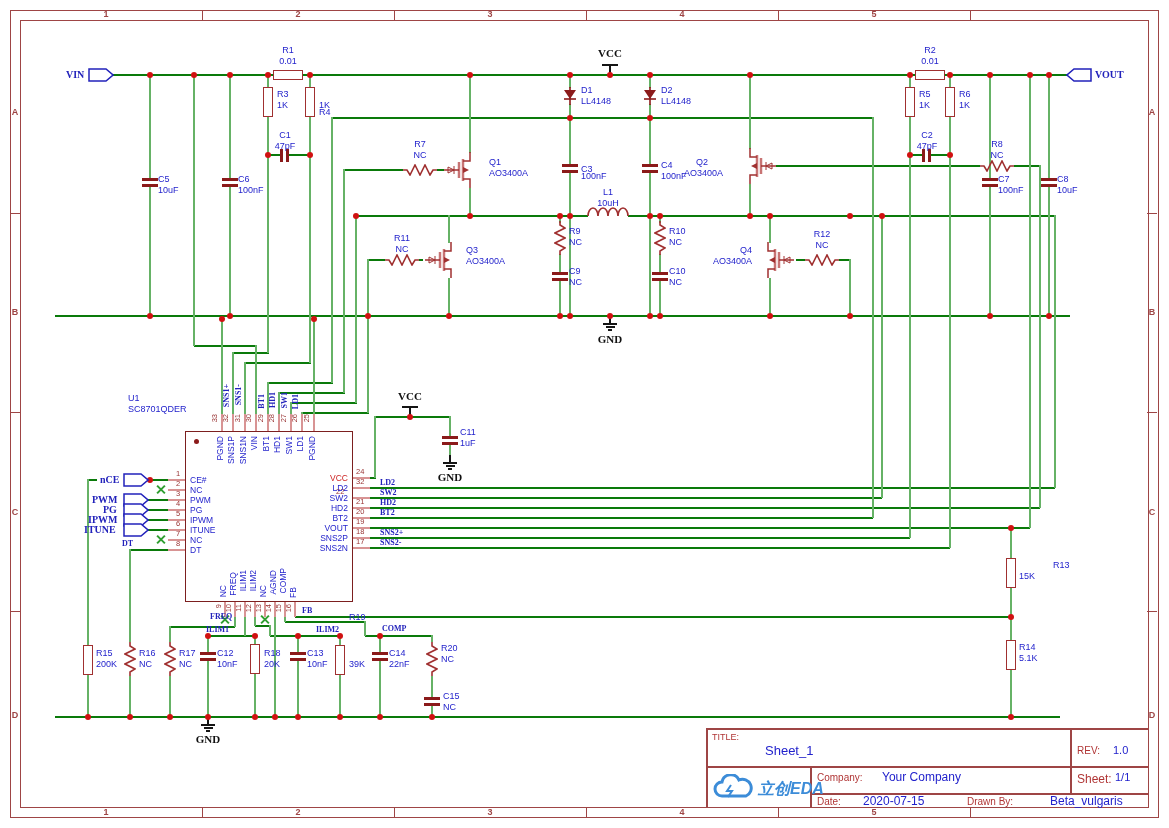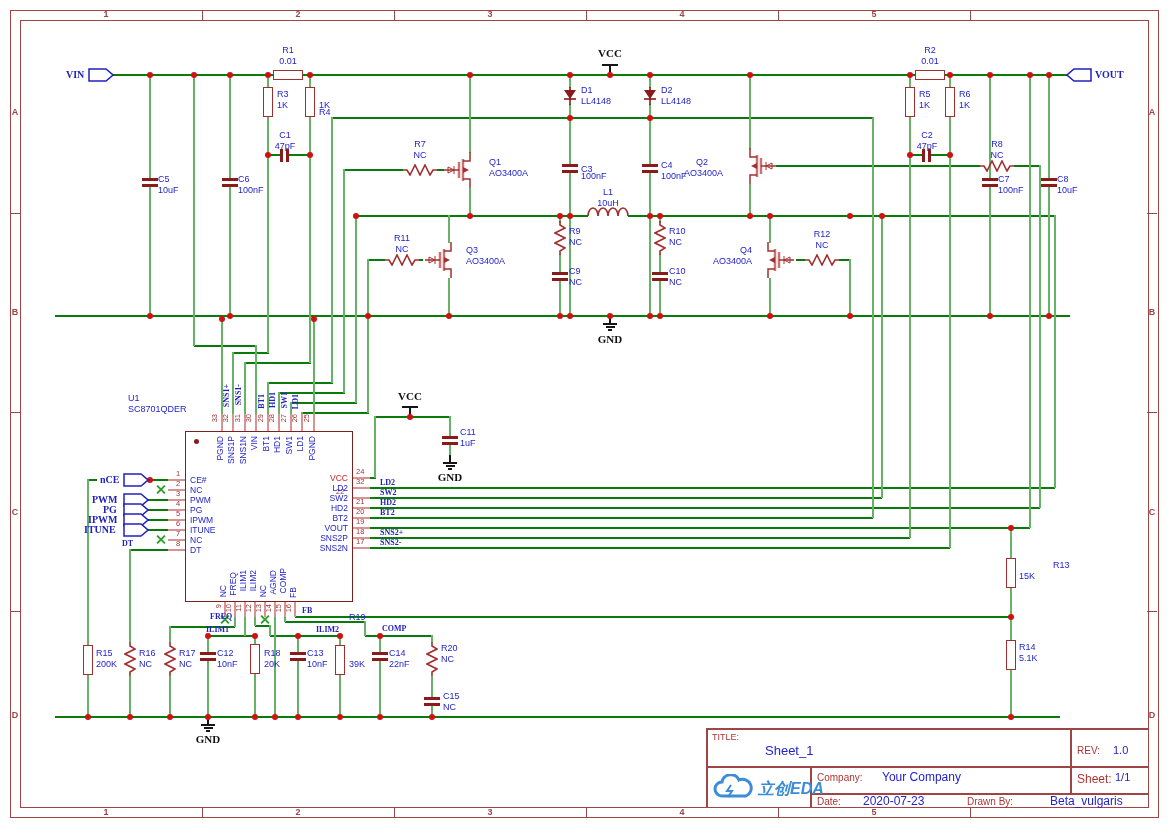--- a/index.html
+++ b/index.html
@@ -725,21 +725,21 @@
 <div class="tbline" style="left:1070px;top:728px;width:1.5px;height:65px"></div>
 <div class="tlab" style="left:712px;top:732px">TITLE:</div>
 <div class="tval" style="left:765px;top:743px;font-size:13px">Sheet_1</div>
 <div class="tlab" style="left:1077px;top:745px;font-size:10px">REV:</div>
 <div class="tval" style="left:1113px;top:744px">1.0</div>
 <div class="tlab" style="left:817px;top:772px;font-size:10px">Company:</div>
 <div class="tval" style="left:882px;top:770px;font-size:12px">Your Company</div>
 <div class="tlab" style="left:1077px;top:772px;font-size:12px">Sheet:</div>
 <div class="tval" style="left:1115px;top:771px">1/1</div>
 <div class="tlab" style="left:817px;top:796px;font-size:10px">Date:</div>
-<div class="tval" style="left:863px;top:794px;font-size:12px">2020-07-23</div>
+<div class="tval" style="left:863px;top:794px;font-size:12px">2020-07-15</div>
 <div class="tlab" style="left:967px;top:796px;font-size:10px">Drawn By:</div>
 <div class="tval" style="left:1050px;top:794px;font-size:12px">Beta_vulgaris</div>
 <svg class="abs" width="44" height="30" style="left:712px;top:774px" viewBox="0 0 44 30">
       <g fill="none" stroke="#3c8cd8" stroke-width="3">
         <path d="M10,22 A7,7 0 0 1 10,8 A9,9 0 0 1 27,6 A8,8 0 0 1 34,22 Z"></path>
         <path d="M19,11 L15,17 h5 l-4,6" stroke-width="2"></path>
       </g>
     </svg>
 <div class="logo-txt" style="left:758px;top:779px">立创EDA</div>
 

